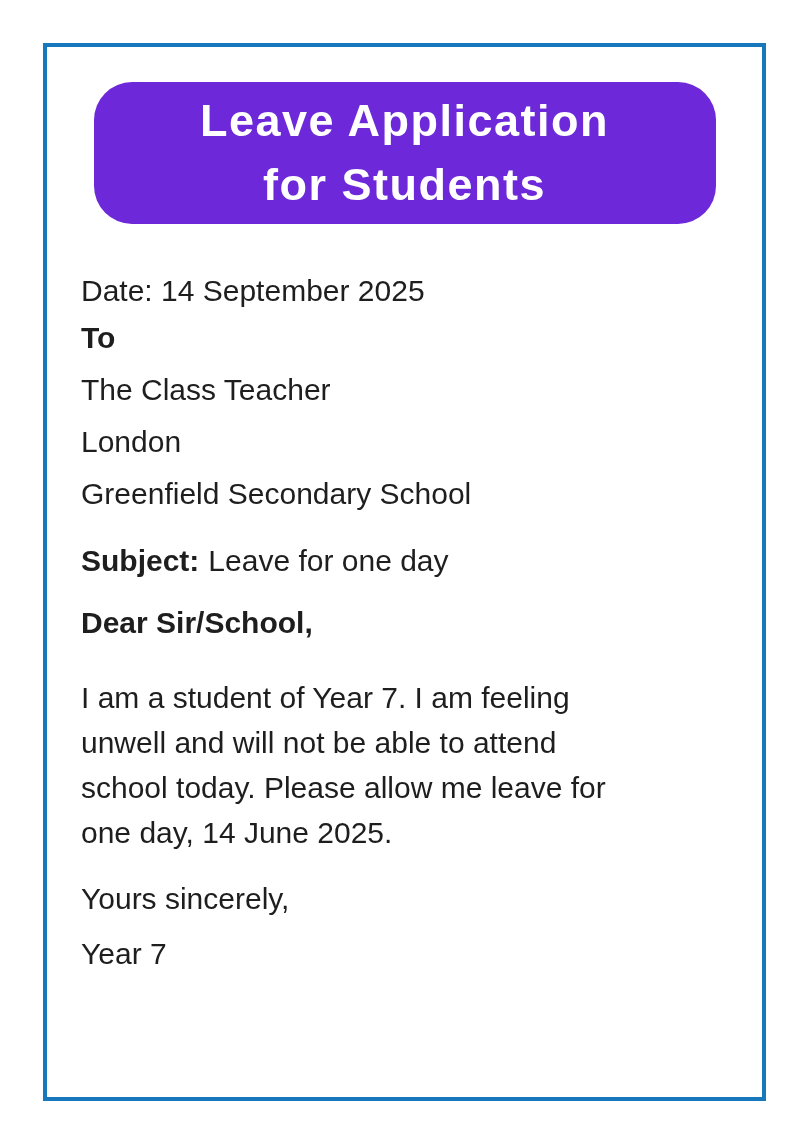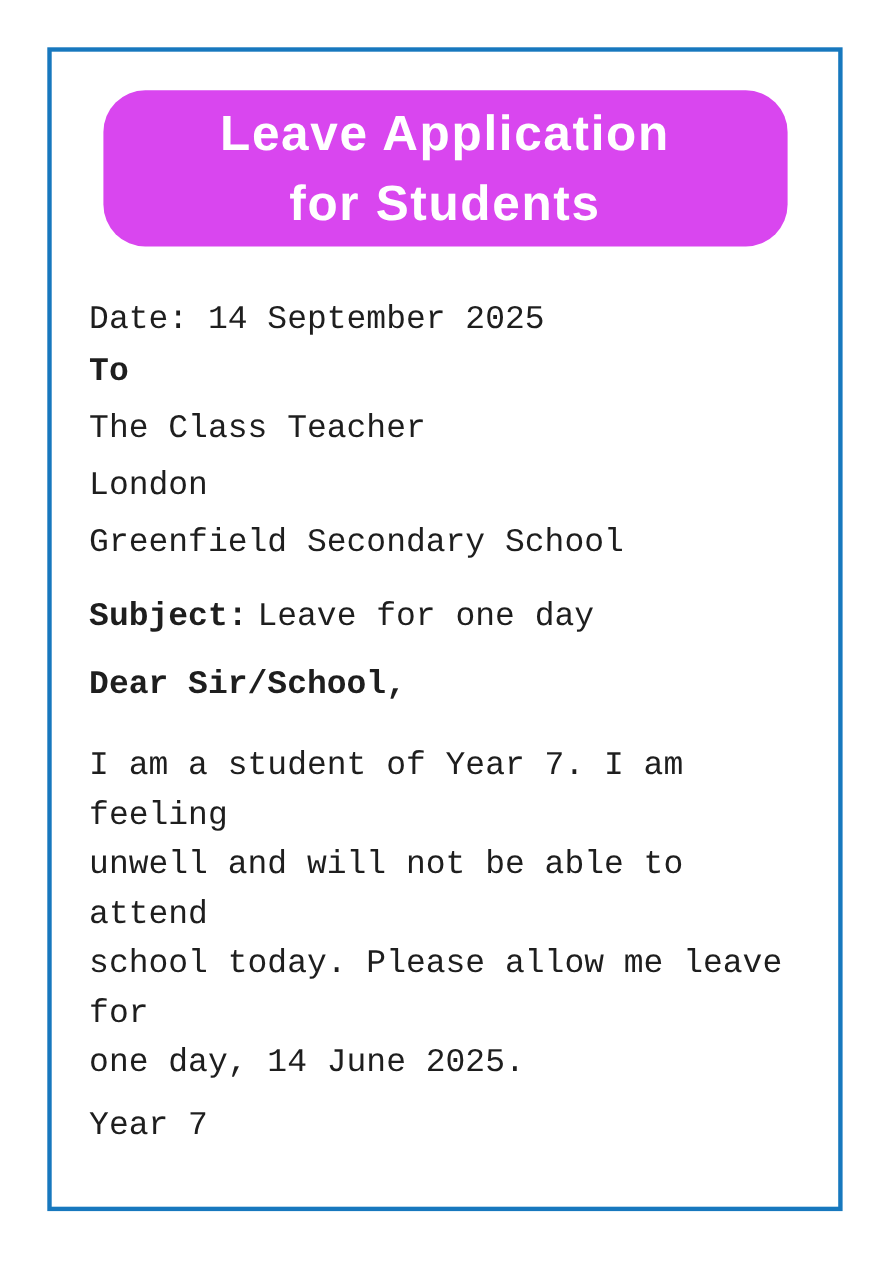--- a/index.html
+++ b/index.html
@@ -12,39 +12,38 @@
   .frame {
     position: absolute;
     left: 43px; top: 43px;
     width: 723px; height: 1058px;
     border: 4px solid #1778BE;
     background: #ffffff;
   }
   .header-pill {
     margin: 35px auto 0 auto;
     width: 622px; height: 142px;
-    background: #d946ef;
+    background: #6d28d9;
     border-radius: 38px;
     display: flex;
     flex-direction: column;
     align-items: center;
     justify-content: center;
     color: #ffffff;
   }
   .header-pill .title-line {
     font-size: 45px;
     font-weight: bold;
     letter-spacing: 1.5px;
     line-height: 64px;
     text-align: center;
   }
   .content {
     padding-left: 34px;
     padding-right: 38px;
-    font-family: Liberation Mono, monospace;
   }
   .line {
     font-size: 30px;
     line-height: 42px;
   }
   .date-line { margin-top: 46px; }
   .addr-line { line-height: 52px; }
   .bold { font-weight: bold; }
   .subject-line { margin-top: 20px; }
   .subject-value { margin-left: 9px; }
@@ -80,16 +79,17 @@
 
     <div class="line salutation-line">Dear Sir/School,</div>
 
     <div class="body-para">
       <div class="line">I am a student of Year 7. I am feeling</div>
       <div class="line">unwell and will not be able to attend</div>
       <div class="line">school today. Please allow me leave for</div>
       <div class="line">one day, 14 June 2025.</div>
     </div>
 
+    <div class="line closing-line">Yours sincerely,</div>
     <div class="line sig-year-line">Year 7</div>
 
   </div>
 </div>
 
 </body></html>

